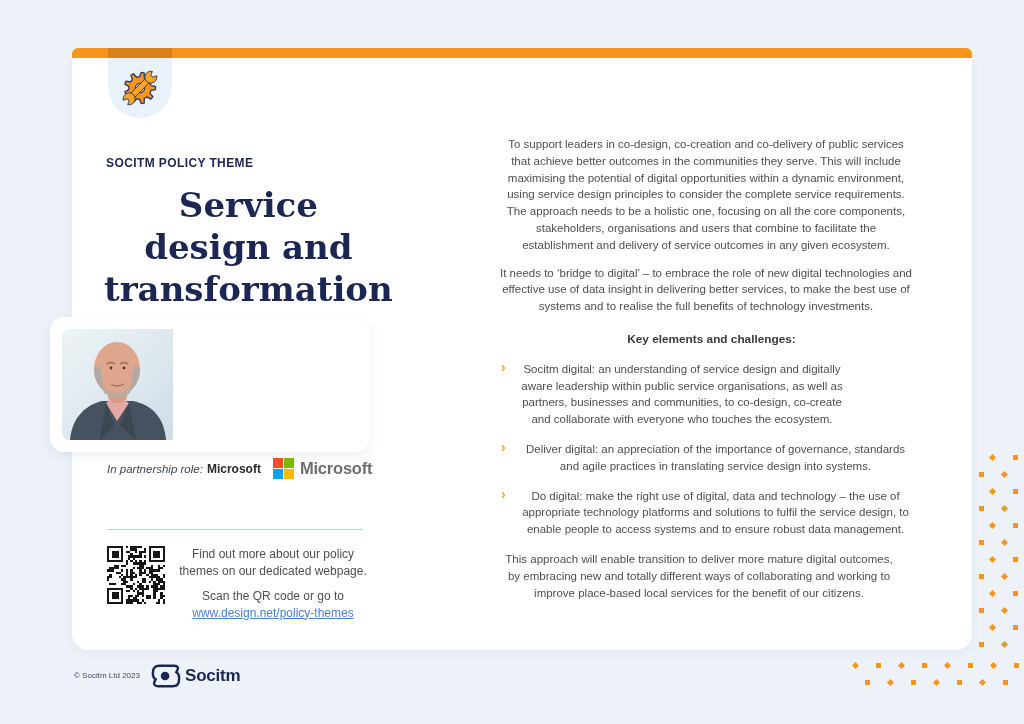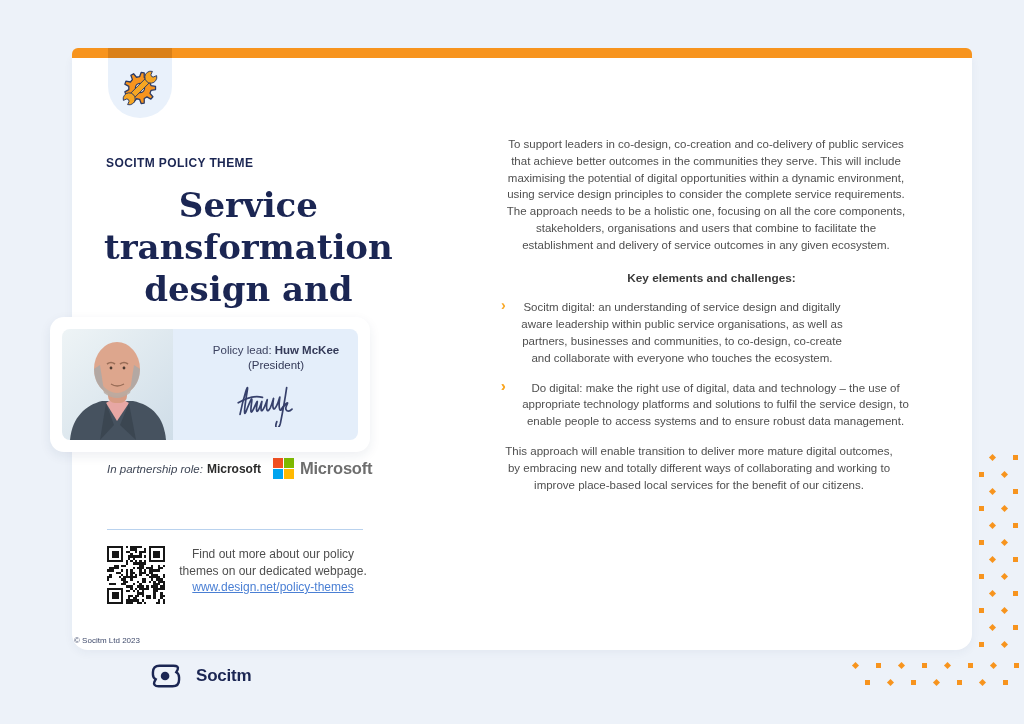--- a/index.html
+++ b/index.html
@@ -64,24 +64,24 @@
                font-size:11.5px; line-height:16.8px; color:#4f4f4f; }
   .right-col p.para { margin-bottom:11px; }
   .right-col h3 { font-size:11.8px; font-weight:700; color:#3a3a3a; margin:16px 0 13px 2px;padding-left:9px; }
   .bullets { list-style:none; margin:0 0 8px 2px; }
   .bullets li { position:relative; padding-left:17px; margin-bottom:13px; }
   .bullets li:nth-child(1) { max-width:345px; }
   .bullets .chev { position:absolute; left:0; top:-2px; color:#F9A826; font-weight:700; font-size:14px; }
   .right-col p.closing { margin-top:8px; max-width:400px; }
 
   
-  .copyright { position:absolute; left:74px; top:636px; font-size:8px; color:#3f4a6b; }
+  .copyright { position:absolute; left:74px; top:671px; font-size:8px; color:#3f4a6b; }
   .footer-logo { position:absolute; left:151px; top:662px; display:flex; align-items:center; }
   .footer-logo svg { width:30px; height:28px; }
-  .footer-logo .word { font-size:17px; font-weight:800; color:var(--navy,#1B2653); margin-left:15px; letter-spacing:-0.2px; }
+  .footer-logo .word { font-size:17px; font-weight:800; color:var(--navy,#1B2653); margin-left:4px; letter-spacing:-0.2px; }
 
   
   #dots { position:absolute; inset:0; pointer-events:none; z-index:2; }
   #dots i { position:absolute; width:5px; height:5px; background:var(--orange,#F7941E); display:block; }
   #dots i.d { transform:rotate(45deg); }
 </style>
 </head>
 <body>
 
 <div id="page">
@@ -102,22 +102,22 @@
         <path d="M-20.5,-3 A6,6 0 1 1 -20.5,3 L-17,1.6 A2.6,2.6 0 0 0 -17,-1.6 Z" fill="#F6A623" stroke="#2b3a64" stroke-width="0.9"></path>
         <path d="M20.5,3 A6,6 0 1 1 20.5,-3 L17,-1.6 A2.6,2.6 0 0 0 17,1.6 Z" fill="#F6A623" stroke="#2b3a64" stroke-width="0.9"></path>
       </g>
     </svg>
   </div>
 
   <div class="kicker">SOCITM POLICY THEME</div>
 
   <div class="title">
     <div>Service</div>
+    <div>design and</div>
     <div>transformation</div>
-    <div>design and</div>
   </div>
 
   <div class="profile-wrap">
     <div class="photo">
       <svg viewBox="0 0 111 111" width="111" height="111">
         <defs>
           <linearGradient id="pbg" x1="0" y1="0" x2="1" y2="1">
             <stop offset="0" stop-color="#eef4f6"></stop>
               <stop offset="1" stop-color="#cfdde8"></stop>
           </linearGradient>
@@ -131,34 +131,20 @@
 
         <rect x="46" y="58" width="19" height="16" rx="7" fill="#d89c84"></rect>
         <ellipse cx="55" cy="40" rx="23" ry="27" fill="#dda68d"></ellipse>
         <path d="M32,40 a23,27 0 0 0 10,22 l-4,-26 Z" fill="#a9a9a9" opacity="0.8"></path>
         <path d="M78,40 a23,27 0 0 1 -10,22 l4,-26 Z" fill="#a9a9a9" opacity="0.8"></path>
         <path d="M40,56 Q55,72 70,56 L68,64 Q55,74 42,64 Z" fill="#b7aaa2" opacity="0.85"></path>
         <path d="M45,35 q4,-3 8,0 M58,35 q4,-3 8,0" stroke="#9a6e58" stroke-width="1.6" fill="none"></path>
         <circle cx="49" cy="39" r="1.4" fill="#4c3a31"></circle>
         <circle cx="62" cy="39" r="1.4" fill="#4c3a31"></circle>
         <path d="M49,55 Q55,59 62,55" stroke="#9a6e58" stroke-width="1.4" fill="none"></path>
-      </svg>
-    </div>
-    <div class="info">
-      <div class="line1">
-        <span class="pfx">Policy lead:</span><b>Huw McKee</b>
-      </div>
-      <div class="line2">(President)</div>
-      <svg class="sig" width="86" height="52" viewBox="0 0 90 58">
-        <g fill="none" stroke="#36406b" stroke-width="1.9" stroke-linecap="round">
-          <path d="M6,44 C10,24 16,6 14,18 C12,30 9,50 13,40 C17,30 20,22 19,30 C18,38 17,46 21,38 C24,32 26,26 25,32 C24,38 24,44 27,38 C30,32 31,26 30,32 C29,38 29,44 33,36 C36,30 37,24 36,30 C35,38 36,44 40,36 C43,29 44,22 43,29 C42,36 43,42 47,34 C50,28 51,20 50,28 C49,36 50,44 54,36"></path>
-          <path d="M58,14 C56,28 53,44 51,54 C49,62 44,60 47,52"></path>
-          <path d="M52,38 C57,32 61,28 58,34 C55,40 60,42 64,38"></path>
-          <path d="M4,31 C14,25 24,23 31,25"></path>
-        </g>
       </svg>
     </div>
   </div>
 
   <div class="partnership">
     <span class="pfx">In partnership role:</span>
     <span class="partner">Microsoft</span>
     <span class="ms-logo">
       <span class="ms-squares">
           <i></i>
@@ -480,34 +466,37 @@
         <rect x="10" y="24" width="1" height="1" fill="#161616"></rect>
         <rect x="13" y="24" width="1" height="1" fill="#161616"></rect>
         <rect x="14" y="24" width="1" height="1" fill="#161616"></rect>
         <rect x="16" y="24" width="1" height="1" fill="#161616"></rect>
         <rect x="21" y="24" width="1" height="1" fill="#161616"></rect>
         <rect x="22" y="24" width="1" height="1" fill="#161616"></rect>
         <rect x="24" y="24" width="1" height="1" fill="#161616"></rect>
       </svg>
     <div class="qr-text">
       <div class="t1">Find out more about our policy themes on our dedicated webpage.</div>
+      <div class="t2">Scan the QR code or go to</div>
       <a href="#">www.design.net/policy-themes</a>
     </div>
   </div>
 
   <div class="right-col">
     <p class="para">To support leaders in co-design, co-creation and co-delivery of public services that achieve better outcomes in the communities they serve. This will include maximising the potential of digital opportunities within a dynamic environment, using service design principles to consider the complete service requirements. The approach needs to be a holistic one, focusing on all the core components, stakeholders, organisations and users that combine to facilitate the establishment and delivery of service outcomes in any given ecosystem.</p>
+    <p class="para">It needs to ‘bridge to digital’ – to embrace the role of new digital technologies and effective use of data insight in delivering better services, to make the best use of systems and to realise the full benefits of technology investments.</p>
     <h3>Key elements and challenges:</h3>
     <ul class="bullets">
       <li>
         <span class="chev">›</span>
         <span>Socitm digital: an understanding of service design and digitally aware leadership within public service organisations, as well as partners, businesses and communities, to co-design, co-create and collaborate with everyone who touches the ecosystem.</span>
       </li>
       <li>
         <span class="chev">›</span>
+        <span>Deliver digital: an appreciation of the importance of governance, standards and agile practices in translating service design into systems.</span>
       </li>
       <li>
         <span class="chev">›</span>
         <span>Do digital: make the right use of digital, data and technology – the use of appropriate technology platforms and solutions to fulfil the service design, to enable people to access systems and to ensure robust data management.</span>
       </li>
     </ul>
     <p class="closing">This approach will enable transition to deliver more mature digital outcomes, by embracing new and totally different ways of collaborating and working to improve place-based local services for the benefit of our citizens.</p>
   </div>
 
   <div class="copyright">© Socitm Ltd 2023</div>

